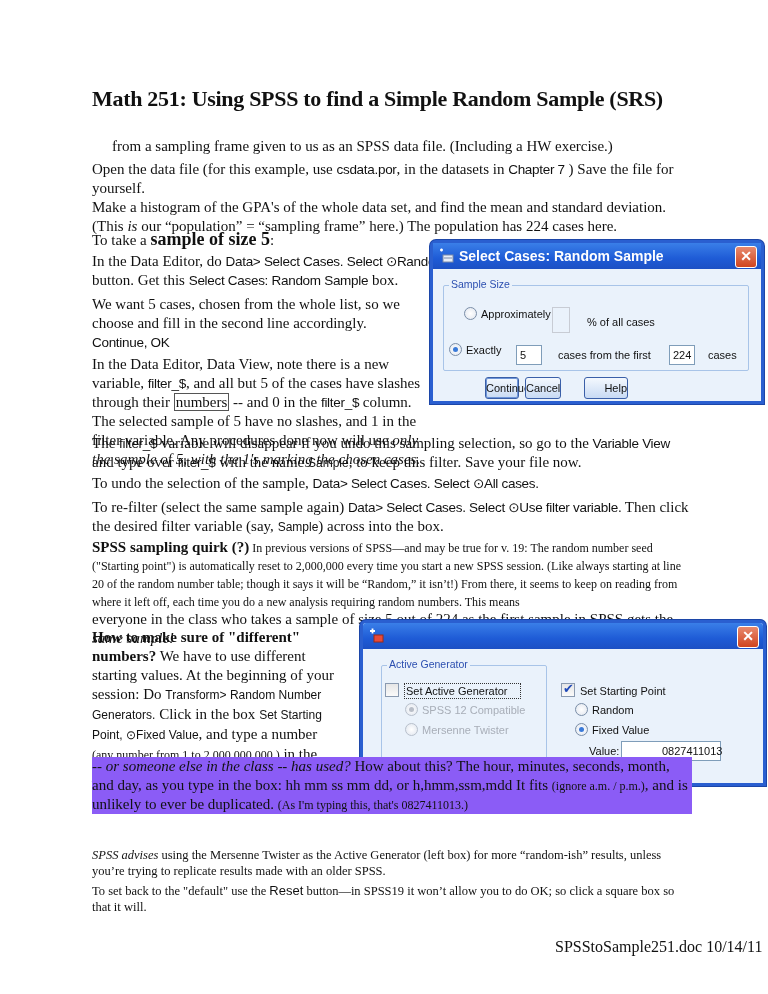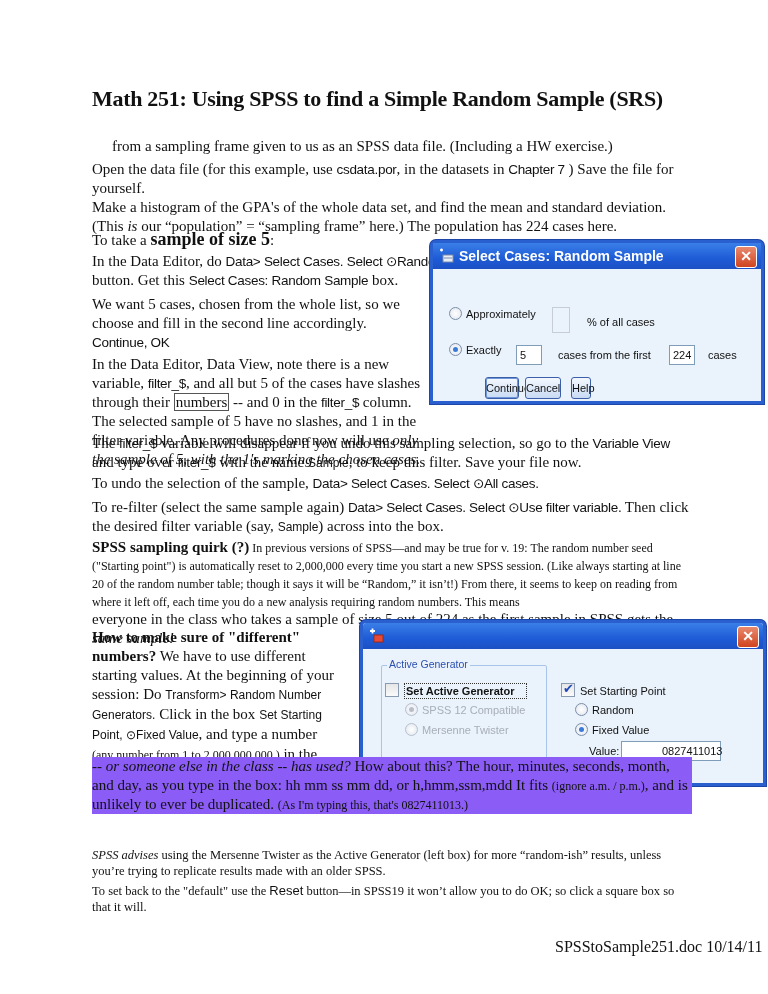--- a/index.html
+++ b/index.html
@@ -84,31 +84,34 @@
 <div class="abs dlg" style="left:430px; top:240px; width:328px; height:158px;">
   <div class="dlg-title">
     <svg class="dlg-icon" viewBox="0 0 16 16">
         <rect x="5" y="7" width="10" height="7" fill="#e8eef8" stroke="#7a8aa8"></rect>
         <line x1="6" y1="10" x2="14" y2="10" stroke="#7a8aa8"></line>
         <path d="M2 2 L5 2 M3.5 0.5 L3.5 3.5" stroke="#fff" stroke-width="1.5"></path>
       </svg>
     <span>Select Cases: Random Sample</span>
     <div class="dlg-close">✕</div>
   </div>
-  <div class="ctl" style="left:16px; top:64px;"><span class="radio"></span><span>Approximately</span></div>
+  <div class="grp" style="left:10px; top:42px; width:304px; height:84px;">
+    <span class="grp-label">Sample Size</span>
+  </div>
+  <div class="ctl" style="left:31px; top:64px;"><span class="radio"></span><span>Approximately</span></div>
   <div class="tb" style="left:119px; top:64px; width:18px; height:26px; border-color:#c8ccd4; background:#eaf2fb;"></div>
   <div class="ctl" style="left:154px; top:73px;">% of all cases</div>
   <div class="ctl" style="left:16px; top:100px;"><span class="radio on"></span><span>Exactly</span></div>
   <div class="tb" style="left:83px; top:102px; width:26px; height:20px;">5</div>
   <div class="ctl" style="left:125px; top:106px;">cases from the first</div>
   <div class="tb" style="left:236px; top:102px; width:26px; height:20px;">224</div>
   <div class="ctl" style="left:275px; top:106px;">cases</div>
   <div class="btn def" style="left:52px; top:134px; width:34px;">Continue</div>
   <div class="btn" style="left:92px; top:134px; width:36px;">Cancel</div>
-  <div class="btn" style="left:138px; top:134px; width:20px;text-align:right;">Help</div>
+  <div class="btn" style="left:151px; top:134px; width:44px;text-align:right;">Help</div>
 </div>
 
 <div class="abs p" style="left:92px; top:434px; width:600px;">
   <span>The </span><span class="cond">filter_$</span><span> variable will disappear if you undo this sampling selection, so go to the </span><span class="cond">Variable View</span><span> and type over </span><span class="cond">filter_$</span><span> with the name </span><span class="big-sans">Sample</span><span>, to keep this filter.  Save your file now.</span>
 </div>
 
 <div class="abs p" style="left:92px; top:474px; width:600px;">
   <span>To undo the selection of the sample, </span><span class="cond">Data&gt; Select Cases.  Select ⊙All cases.</span>
 </div>
 
@@ -130,21 +133,21 @@
   <div class="dlg-title">
     <svg class="dlg-icon" viewBox="0 0 16 16">
         <rect x="6" y="7" width="9" height="7" fill="#e84a3a" stroke="#9a2a1a"></rect>
         <path d="M2 3 L7 3 M4.5 0.5 L4.5 5.5" stroke="#fff" stroke-width="1.8"></path>
       </svg>
     <div class="dlg-close">✕</div>
   </div>
   <div class="grp" style="left:18px; top:42px; width:164px; height:98px;">
     <span class="grp-label">Active Generator</span>
   </div>
-  <div class="ctl" style="left:22px; top:60px;font-weight:bold;"><span class="chk"></span><span style="border:1px dotted #333; padding:1px 12px 1px 1px;">Set Active Generator</span></div>
+  <div class="ctl" style="left:22px; top:60px;"><span class="chk"></span><span style="border:1px dotted #333; padding:1px 12px 1px 1px;">Set Active Generator</span></div>
   <div class="ctl dis" style="left:42px; top:80px;"><span class="radio dis on"></span><span>SPSS 12 Compatible</span></div>
   <div class="ctl dis" style="left:42px; top:100px;"><span class="radio dis"></span><span>Mersenne Twister</span></div>
 
   <div class="ctl" style="left:198px; top:60px;"><span class="chk on"></span><span>Set Starting Point</span></div>
   <div class="ctl" style="left:212px; top:80px;"><span class="radio"></span><span>Random</span></div>
   <div class="ctl" style="left:212px; top:100px;"><span class="radio on"></span><span>Fixed Value</span></div>
   <div class="ctl" style="left:226px; top:122px;">Value:</div>
   <div class="tb" style="left:258px; top:118px; width:100px; height:20px;padding-left:40px;">0827411013</div>
   <div class="ctl dis" style="left:18px; top:150px; font-size:10px;"><span>Current Active Generator:</span>&nbsp;&nbsp;&nbsp;&nbsp;<span>SPSS 12 Compatible</span></div>
 </div>

